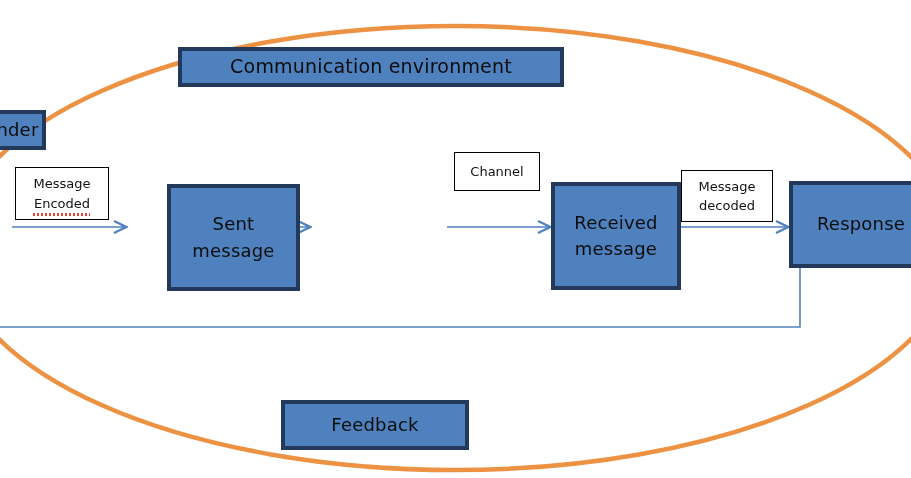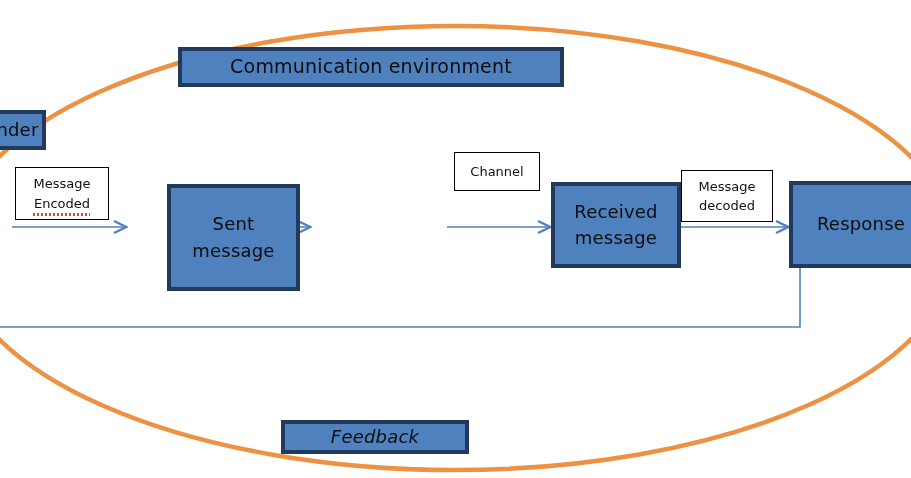--- a/index.html
+++ b/index.html
@@ -105,23 +105,23 @@
   <div class="whitebox" style="left:15px; top:167px; width:94px; height:53px;">Message
 Encoded</div>
   <div class="spellcheck-line" style="left:33px; top:213px; width:57px;"></div>
 
   <div class="bluebox" style="left:130px; top:184px; width:133px; height:107px;margin-left:37px;">Sent
 message</div>
 
 
   <div class="whitebox" style="left:454px; top:152px; width:86px; height:39px;">Channel</div>
 
-  <div class="bluebox" style="left:551px; top:182px; width:130px; height:86px;">Received
+  <div class="bluebox" style="left:551px; top:182px; width:130px; height:108px;">Received
 message</div>
 
   <div class="whitebox" style="left:681px; top:170px; width:92px; height:52px;">Message
 decoded</div>
 
   <div class="bluebox clip-right" style="left:789px; top:181px; width:140px; height:87px;">Response</div>
 
-  <div class="bluebox" style="left:281px; top:420px; width:188px; height:34px;font-style:italic;">Feedback</div>
+  <div class="bluebox" style="left:281px; top:400px; width:188px; height:50px;">Feedback</div>
 
 </div>
 
 </body></html>

